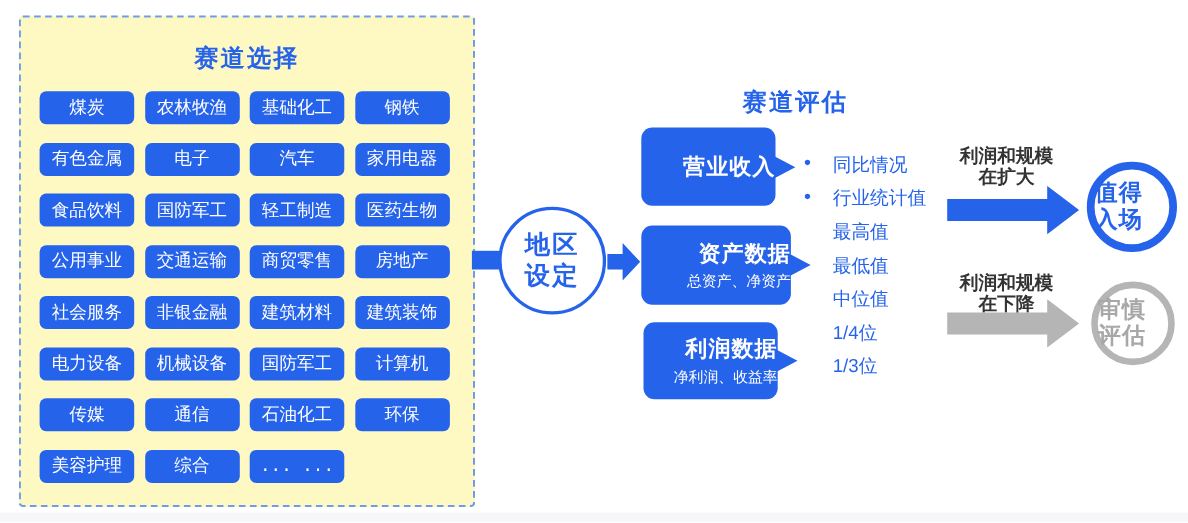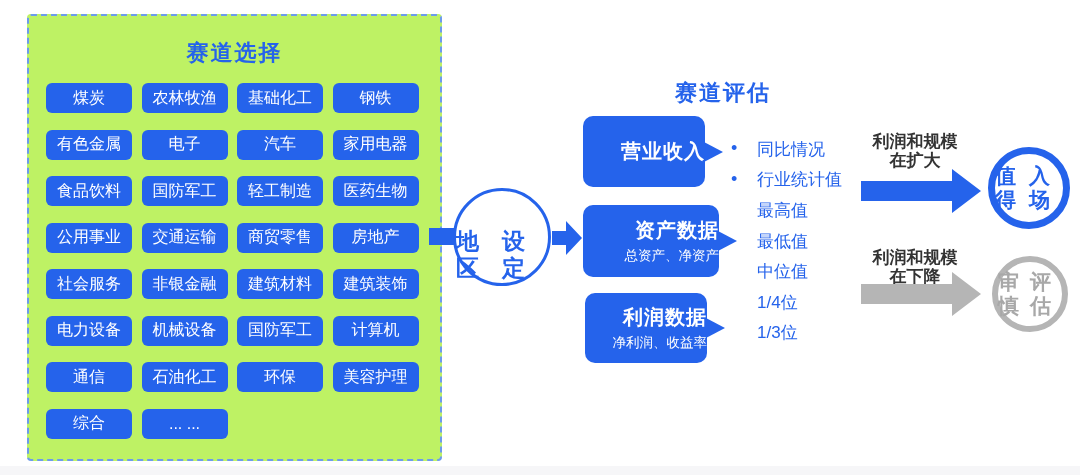--- a/index.html
+++ b/index.html
@@ -2,42 +2,42 @@
 <html><head>
 <meta charset="utf-8">
 <style>
   html,body{margin:0;padding:0;background:#ffffff;}
   .canvas{
     position:relative;width:1080px;height:475px;background:#ffffff;overflow:hidden;
     font-family:"Liberation Sans","DejaVu Sans",sans-serif;
   }
   
   .track-box{
-    position:absolute;left:27px;top:14px;width:411px;height:443px;
-    border:2px dashed #6d9ceb;border-radius:4px;background:#bef264;
+    position:absolute;left:17px;top:14px;width:411px;height:443px;
+    border:2px dashed #6d9ceb;border-radius:4px;background:#fef9c3;font-family:Liberation Mono, monospace;
   }
   .track-title{
     position:absolute;left:0;right:0;top:22px;text-align:center;
     font-size:22px;font-weight:bold;color:#2563eb;letter-spacing:2px;
   }
   .sector-grid{
     position:absolute;left:17px;top:67px;
     display:grid;grid-template-columns:repeat(4,86px);gap:16.5px 9.5px;
   }
   .sector-btn{
     height:30px;background:#2563eb;color:#ffffff;border-radius:6px;
     display:flex;align-items:center;justify-content:center;
     font-size:16px;font-weight:500;white-space:nowrap;
   }
   
   .conn-bar{position:absolute;left:429px;top:228px;width:28px;height:17px;background:#2563eb;}
   .region-circle{
     position:absolute;left:453px;top:188px;width:92px;height:92px;
     border:3px solid #2563eb;border-radius:50%;background:#ffffff;
-    display:flex;flex-direction:row;align-items:flex-end;justify-content:center;
+    display:flex;flex-direction:column;align-items:center;justify-content:center;
     color:#2563eb;font-size:23px;font-weight:bold;line-height:1.2;letter-spacing:2px;
   }
   .small-arrow{position:absolute;left:552px;top:221px;}
   
   .eval-title{
     position:absolute;left:623px;top:46px;width:200px;text-align:center;
     font-size:22px;font-weight:bold;color:#2563eb;letter-spacing:2px;margin-top:32px;
   }
   .eval-box{
     position:absolute;background:#2563eb;border-radius:10px;color:#ffffff;
@@ -65,21 +65,21 @@
     position:absolute;width:120px;text-align:center;color:#333333;
     font-size:17px;font-weight:600;line-height:19px;
   }
   .label-pos{left:855px;top:132px;}
   .label-neg{left:855px;top:248px;}
   .big-arrow{position:absolute;}
   .arrow-pos{left:861px;top:169px;}
   .arrow-neg{left:861px;top:272px;}
   .outcome-circle{
     position:absolute;border-radius:50%;background:#ffffff;
-    display:flex;align-items:center;justify-content:center;
+    display:flex;flex-direction:column;justify-content:center;
     font-weight:bold;line-height:1.15;letter-spacing:1px;
   }
   .worth-circle{
     left:988px;top:147px;width:68px;height:68px;
     border:7px solid #2563eb;color:#2563eb;font-size:21px;
   }
   .caution-circle{
     left:992px;top:256px;width:64px;height:64px;
     border:6px solid #b5b5b5;color:#a8a8a8;font-size:21px;
   }
@@ -110,20 +110,21 @@
         <div class="sector-btn">商贸零售</div>
         <div class="sector-btn">房地产</div>
         <div class="sector-btn">社会服务</div>
         <div class="sector-btn">非银金融</div>
         <div class="sector-btn">建筑材料</div>
         <div class="sector-btn">建筑装饰</div>
         <div class="sector-btn">电力设备</div>
         <div class="sector-btn">机械设备</div>
         <div class="sector-btn">国防军工</div>
         <div class="sector-btn">计算机</div>
+        <div class="sector-btn">传媒</div>
         <div class="sector-btn">通信</div>
         <div class="sector-btn">石油化工</div>
         <div class="sector-btn">环保</div>
         <div class="sector-btn">美容护理</div>
         <div class="sector-btn">综合</div>
         <div class="sector-btn">... ...</div>
       </div>
   </div>
 
   <div class="conn-bar"></div>

